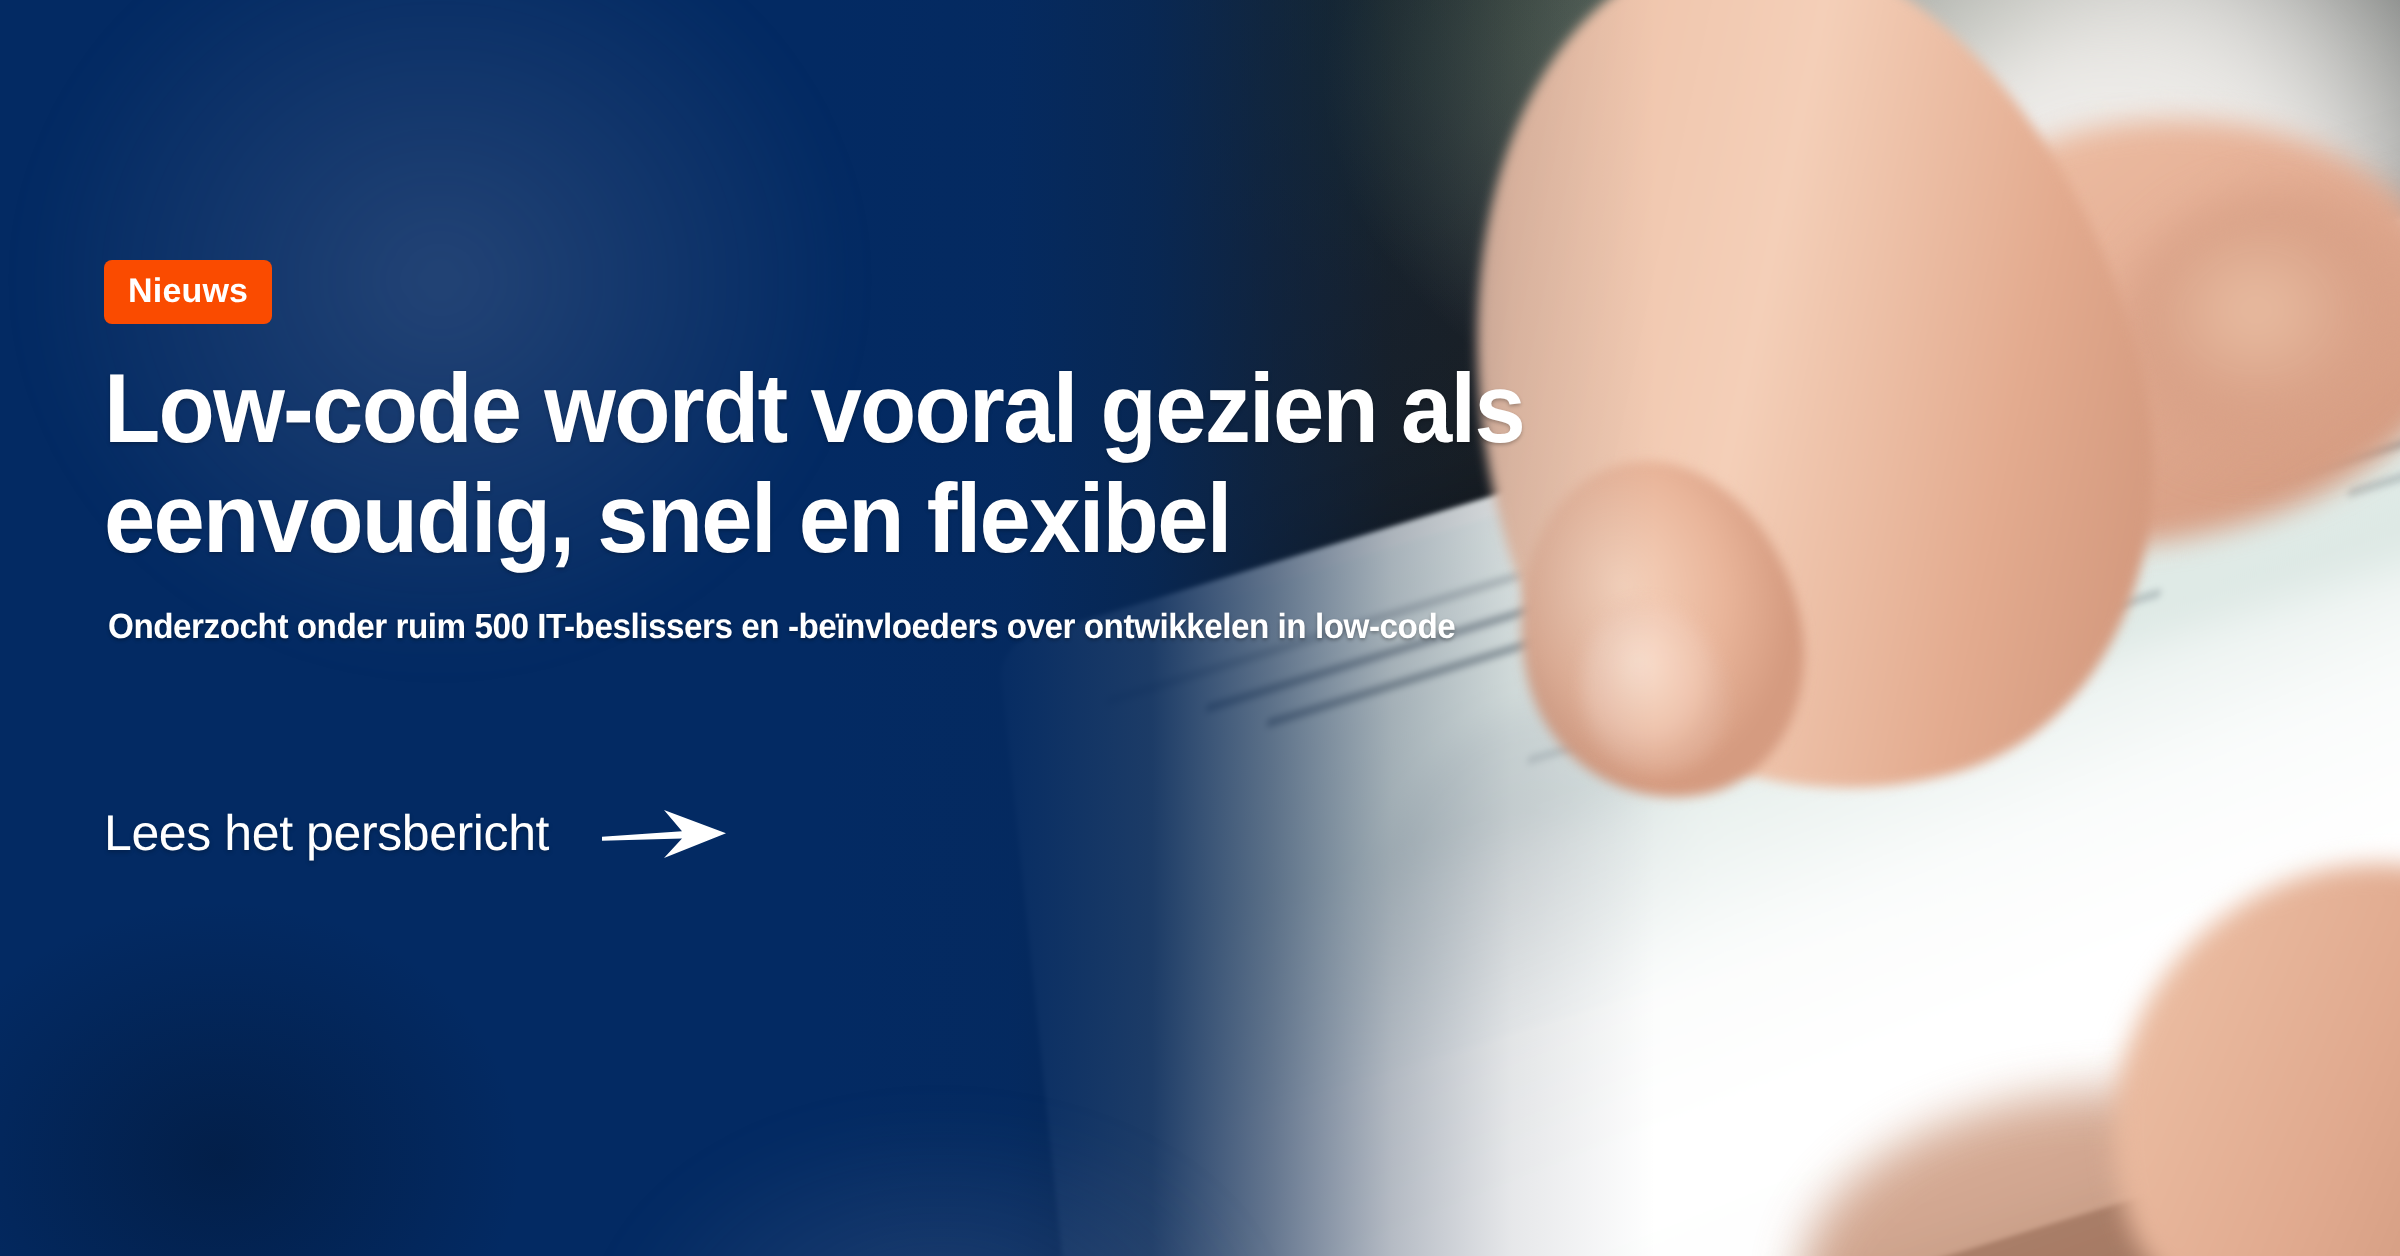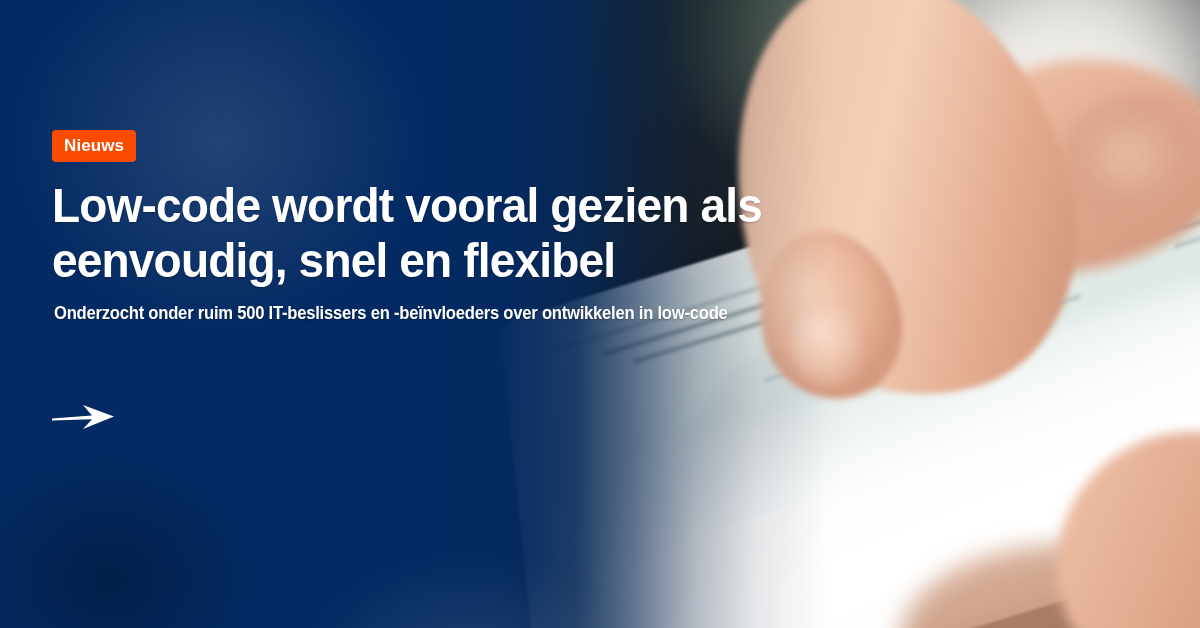--- a/index.html
+++ b/index.html
@@ -358,19 +358,20 @@
 
   <div class="content">
 
     <span class="badge">Nieuws</span>
 
     <h1 class="headline">Low-code wordt vooral gezien als eenvoudig, snel en flexibel</h1>
 
     <p class="subhead">Onderzocht onder ruim 500 IT-beslissers en -beïnvloeders over ontwikkelen in low-code</p>
 
     <a class="cta" href="#">
+      <span class="cta-label">Lees het persbericht</span>
       <svg class="cta-arrow" viewBox="0 0 64 30" aria-hidden="true">
         <path d="M0 16.4 L40 13.6 L31 3 L62 14.6 L31 27 L40 17.2 L0 18.4 Z" fill="#ffffff"></path>
       </svg>
     </a>
 
   </div>
 </div>
 
 </body></html>

